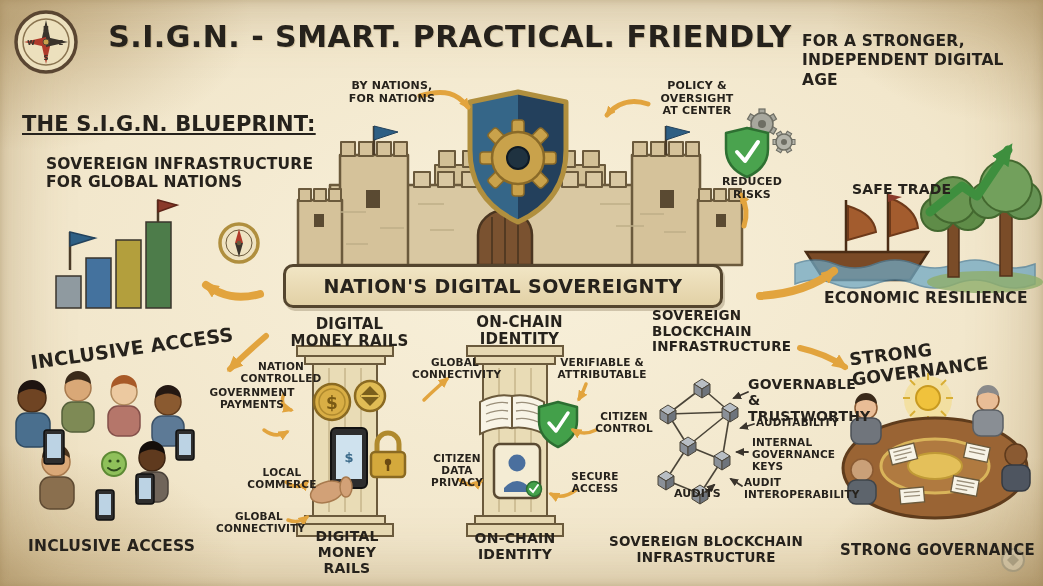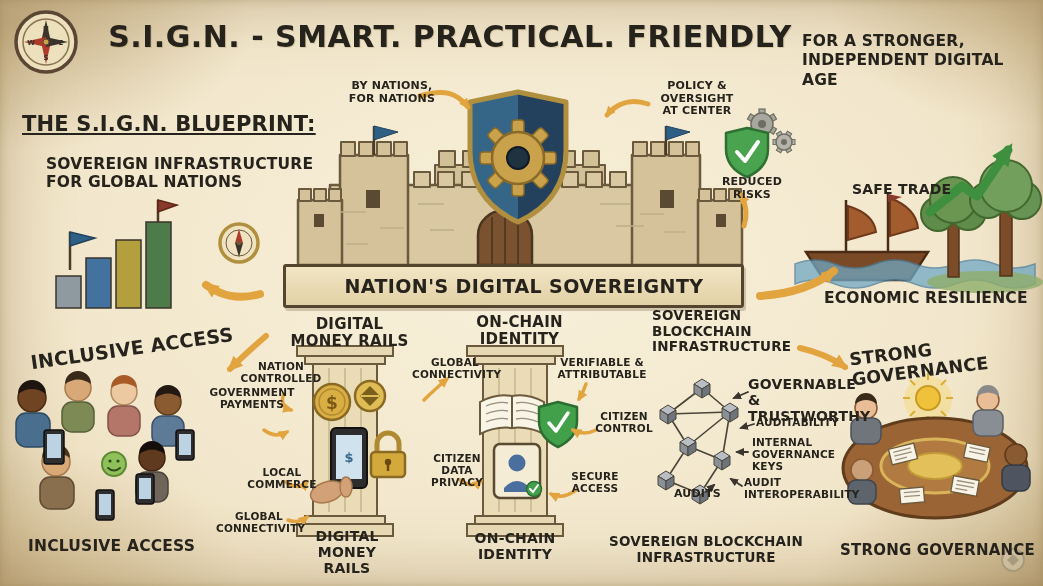--- a/index.html
+++ b/index.html
@@ -17,25 +17,24 @@
   #art{position:absolute;left:0;top:0;}
   .label{
     position:absolute;font-weight:700;color:#26221c;
     white-space:pre-line;line-height:1.15;letter-spacing:.2px;
   }
   .c{text-align:center;}
   .title{font-size:30px;letter-spacing:.5px;text-shadow:1px 1px 0 rgba(140,110,50,.22);}
   .banner{
     position:absolute;left:283px;top:264px;width:434px;height:38px;
     background:linear-gradient(#f1e5c4,#e2d1a6);
-    border:3px solid #54452e;border-radius:3px;
+    border:3px solid #54452e;border-radius:10px;
     display:flex;align-items:center;justify-content:center;
     font-weight:700;font-size:19px;color:#26221c;letter-spacing:.4px;
     box-shadow:2px 3px 0 rgba(90,70,40,.25);
-    padding-left:21px;
   }
 </style>
 </head>
 <body>
 
 <div id="stage">
 
 <svg id="art" width="1043" height="586" viewBox="0 0 1043 586">
   <defs>
     <marker id="ah-o" markerUnits="userSpaceOnUse" markerWidth="16" markerHeight="14" refX="12" refY="7" orient="auto">

